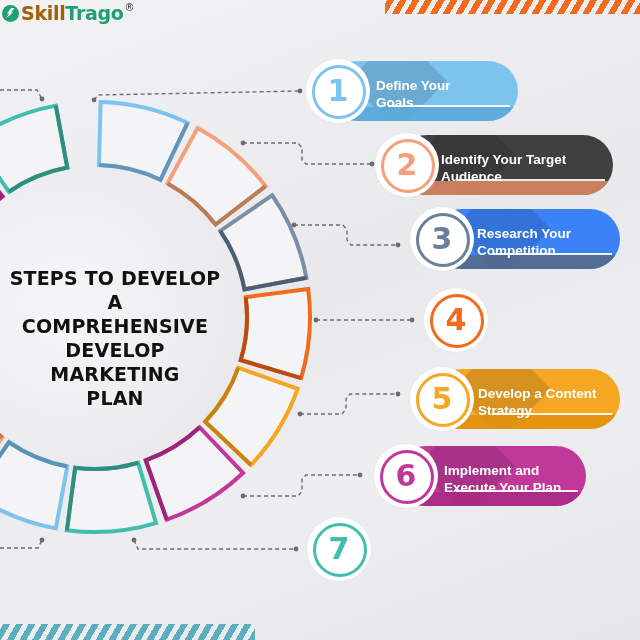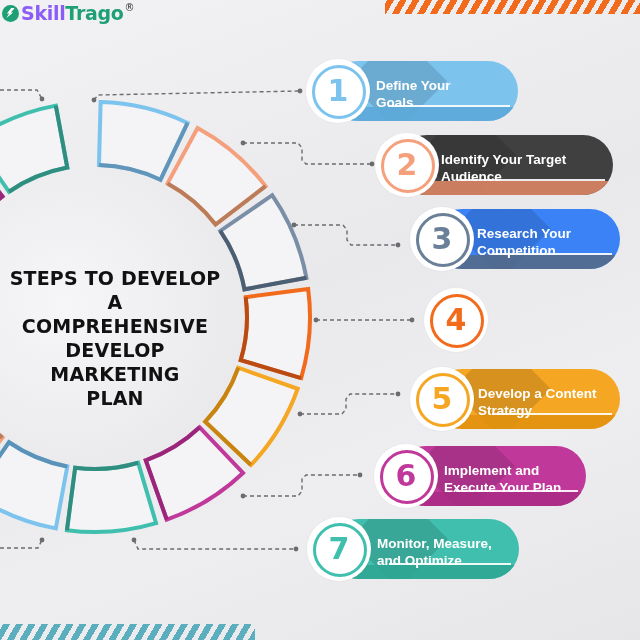--- a/index.html
+++ b/index.html
@@ -1,21 +1,21 @@
 <!DOCTYPE html>
 <html><head>
 <meta charset="utf-8">
 <style>
   html, body { margin:0; padding:0; }
   body { width:640px; height:640px; overflow:hidden; background:#ececee; font-family:"Liberation Sans", sans-serif; position:relative; }
   .bg { position:absolute; inset:0; background: linear-gradient(160deg, #f2f2f4 0%, #e9e9ec 45%, #eeeef0 70%, #e6e6e9 100%); }
   .logo { position:absolute; left:2px; top:2px; display:flex; align-items:center; font-family:"DejaVu Sans", sans-serif; font-weight:bold; font-size:19px; letter-spacing:-0.3px; }
   .logo .mark { width:17px; height:17px; border-radius:50%; background:#1f9f74; margin-right:2px; position:relative; }
   .logo .mark:after { content:""; position:absolute; left:5px; top:3px; width:6px; height:10px; background:#fff; transform:skewX(-20deg); clip-path:polygon(40% 0,100% 0,60% 45%,100% 45%,20% 100%,40% 55%,0 55%); }
-  .logo .skill { color:#8b5cf6; }
+  .logo .skill { color:#a16207; }
   .logo .trago { color:#1f9f74; }
   .logo sup { font-size:10px; color:#333; font-weight:normal; margin-left:1px; position:relative; top:-6px; }
   .stripes-top { position:absolute; left:385px; top:0; width:255px; height:14px;
     background: repeating-linear-gradient(-60deg, #f26a1b 0 6px, transparent 6px 11px); }
   .stripes-bottom { position:absolute; left:0; top:624px; width:255px; height:16px;
     background: repeating-linear-gradient(-60deg, #5aaebe 0 6px, transparent 6px 11px); }
   svg.art { position:absolute; left:0; top:0; }
   .title { position:absolute; left:0; top:266px; width:230px; text-align:center; font-family:"DejaVu Sans", sans-serif; font-weight:bold; font-size:19px; line-height:24px; color:#111; letter-spacing:0.2px; }
   .step { position:absolute; height:64px; }
   .pill { position:absolute; top:2px; height:60px; border-radius:30px; overflow:hidden; }
@@ -203,26 +203,17 @@
     <div class="label" style="left:48px;">Implement and
 Execute Your Plan</div>
   </div>
   <div class="circle">
     <div class="ring" style="border-color: rgb(192, 57, 154);"></div>
     <div class="num" style="color: rgb(192, 57, 154);">6</div>
   </div>
 </div>
 
 <div class="step" style="left:307px; top:517px; width:212px;">
-  <div class="pill" style="left: 22px; width: 190px; background: rgb(64, 191, 174);">
-    <div class="pill-bg">
-        <div class="shadow"></div>
-        <div class="under" style="background:#2ea493"></div>
-        <div class="line"></div>
-      </div>
-    <div class="label" style="left:48px;">Monitor, Measure,
-and Optimize</div>
-  </div>
   <div class="circle">
     <div class="ring" style="border-color: rgb(64, 191, 174);"></div>
     <div class="num" style="color: rgb(64, 191, 174);">7</div>
   </div>
 </div>
 
 </body></html>

